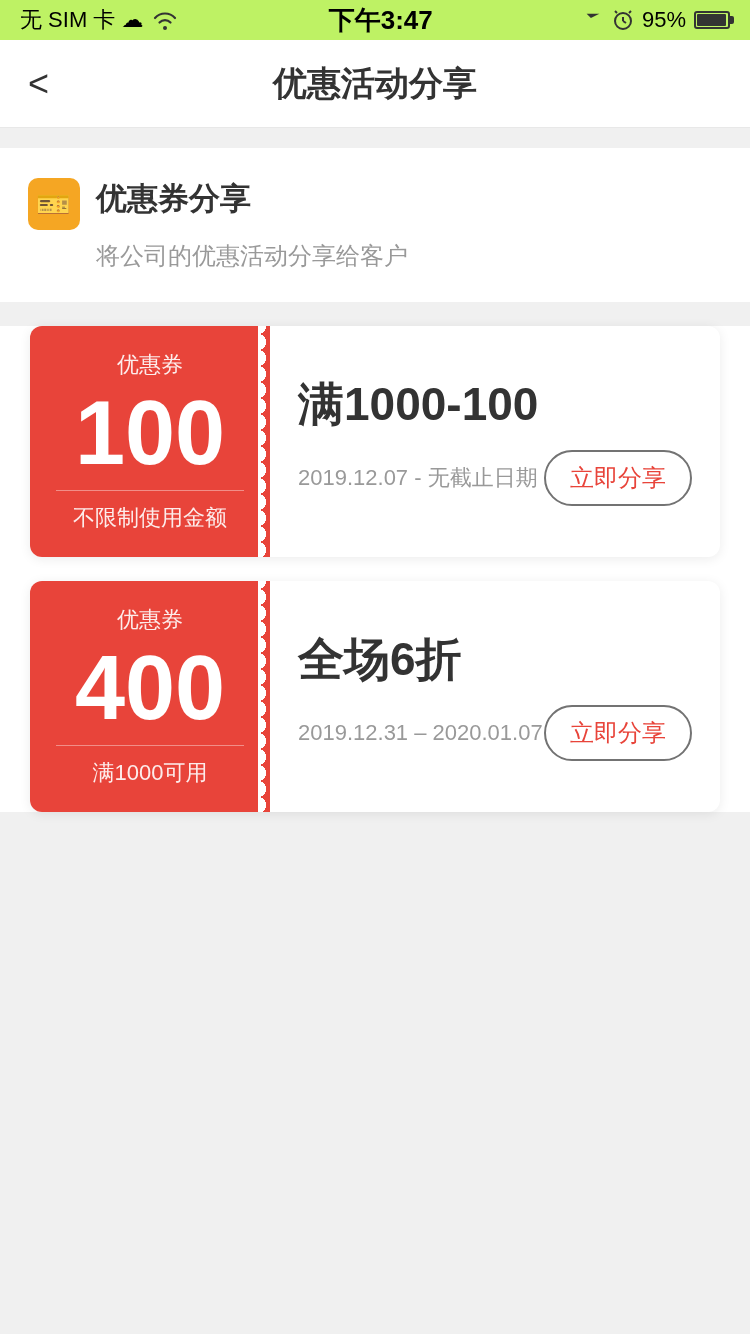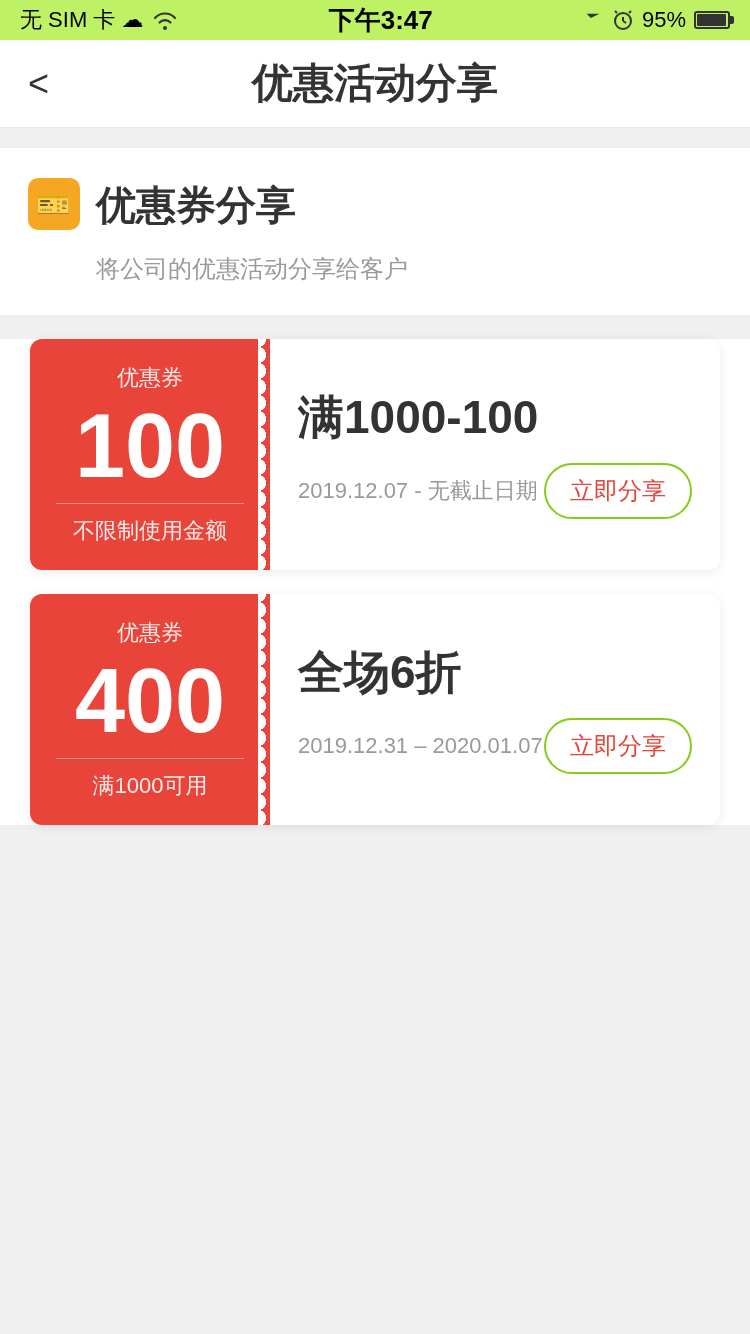--- a/index.html
+++ b/index.html
@@ -82,21 +82,21 @@
       border-bottom: 1px solid #e8e8e8;
     }
     .nav-back {
       position: absolute;
       left: 28px;
       font-size: 36px;
       color: #333;
       cursor: pointer;
     }
     .nav-title {
-      font-size: 41px;
+      font-size: 34px;
       font-weight: 600;
       color: #333;
     }
 
     
     .section-header {
       background: #fff;
       padding: 30px 28px 30px 28px;
       display: flex;
       align-items: flex-start;
@@ -109,21 +109,21 @@
       background: #f5a623;
       border-radius: 10px;
       display: flex;
       align-items: center;
       justify-content: center;
       font-size: 28px;
       flex-shrink: 0;
     }
     .section-text-wrap {}
     .section-title {
-      font-size: 40px;
+      font-size: 31px;
       font-weight: 600;
       color: #333;
       font-family: Liberation Mono, monospace;
     }
     .section-subtitle {
       font-size: 24px;
       color: #999;
       margin-top: 20px;
     }
 
@@ -218,21 +218,21 @@
     .coupon-meta {
       display: flex;
       align-items: center;
       justify-content: space-between;
     }
     .coupon-date {
       font-size: 22px;
       color: #999;
     }
     .share-btn {
-      border: 2px solid #84cc16;
+      border: 2px solid #737373;
       border-radius: 30px;
       padding: 10px 24px;
       font-size: 24px;
       color: #e8443a;
       background: #fff;
       cursor: pointer;
       white-space: nowrap;
     }
 
     

